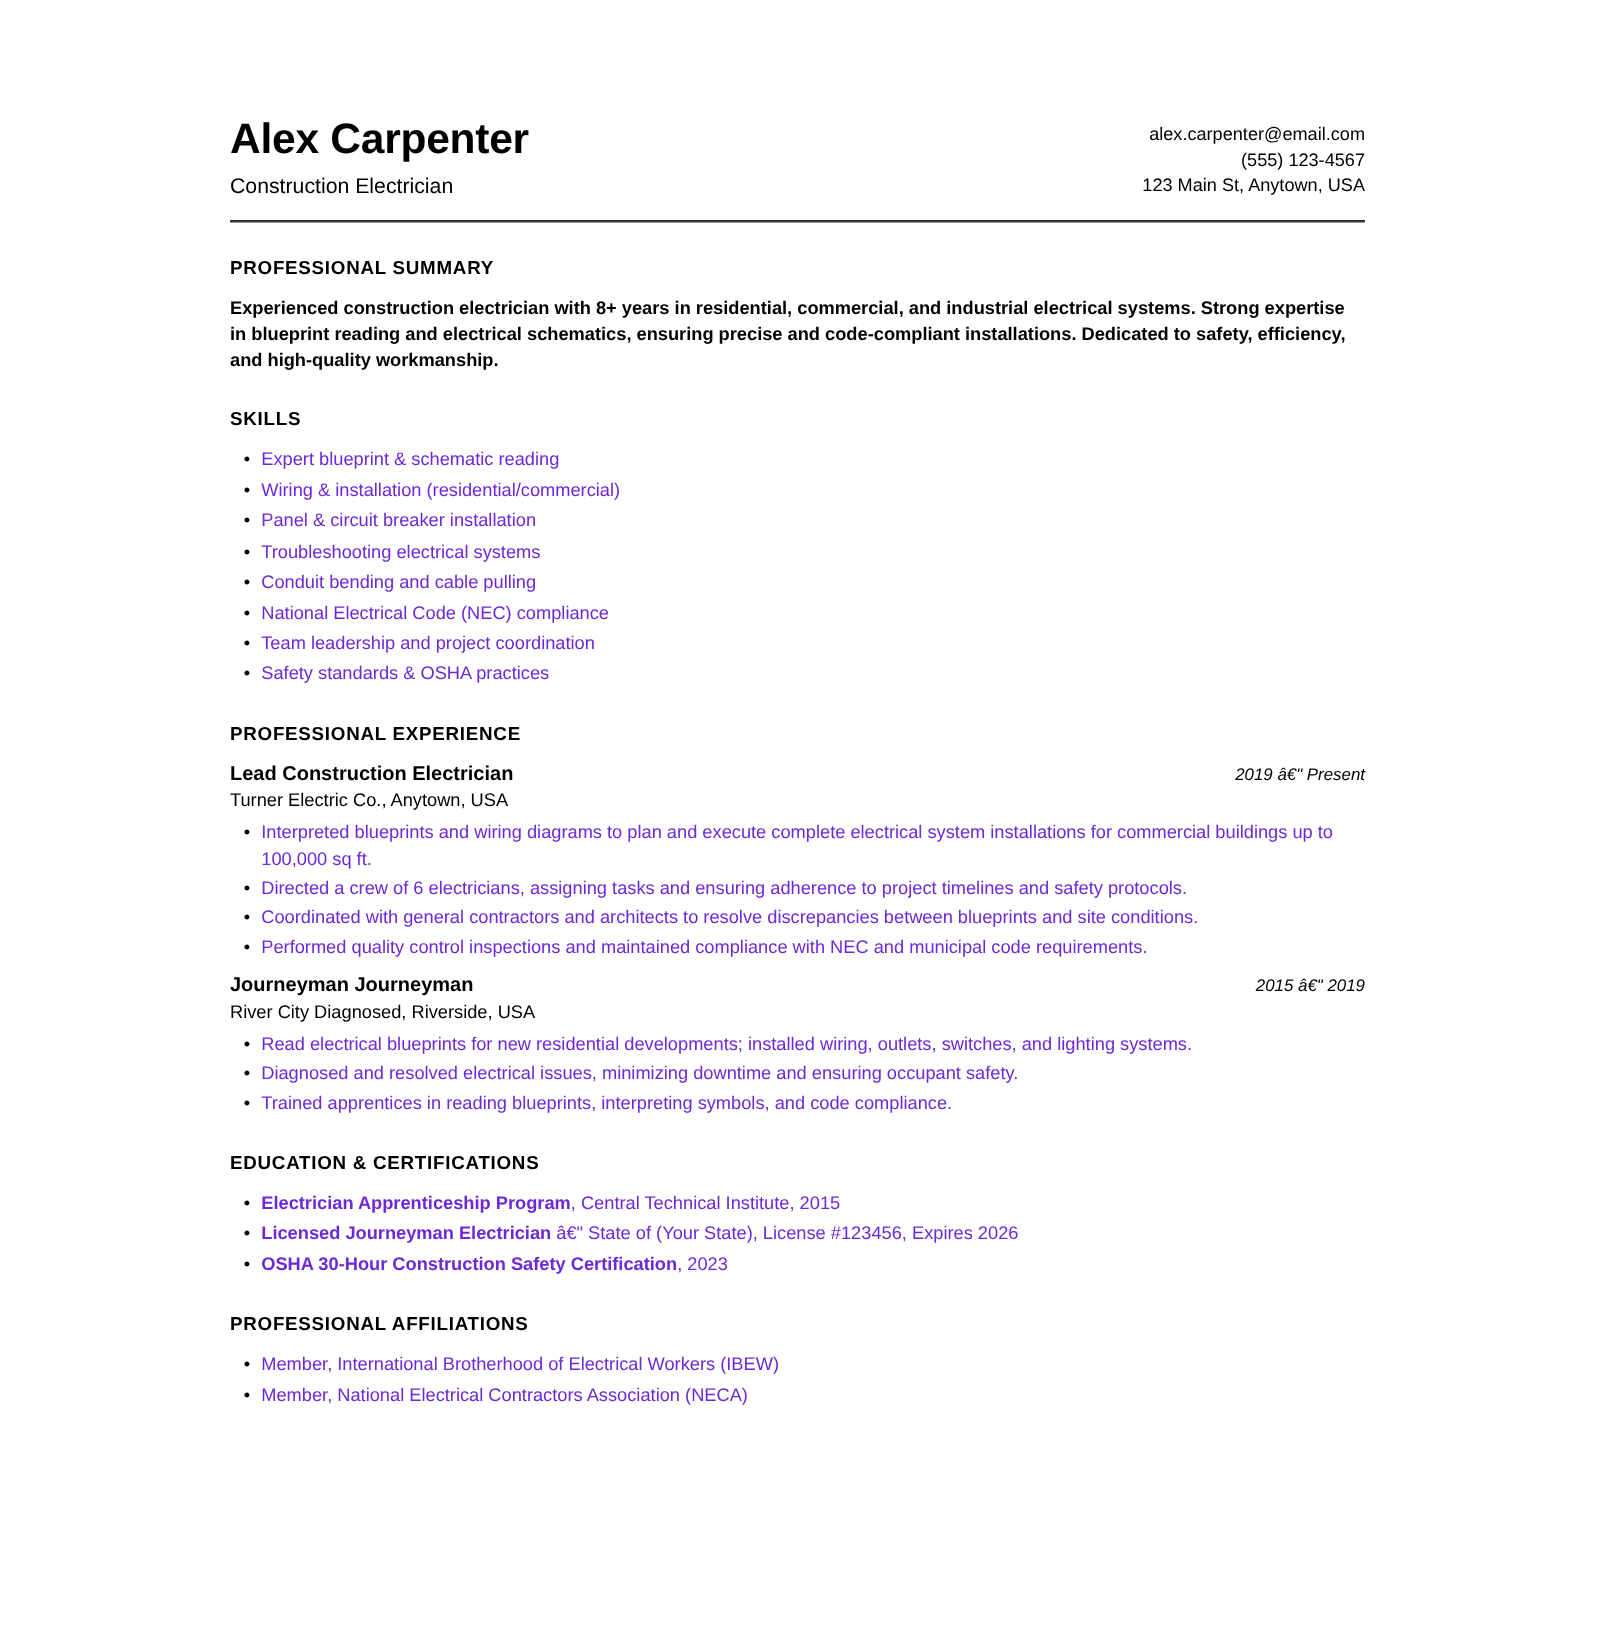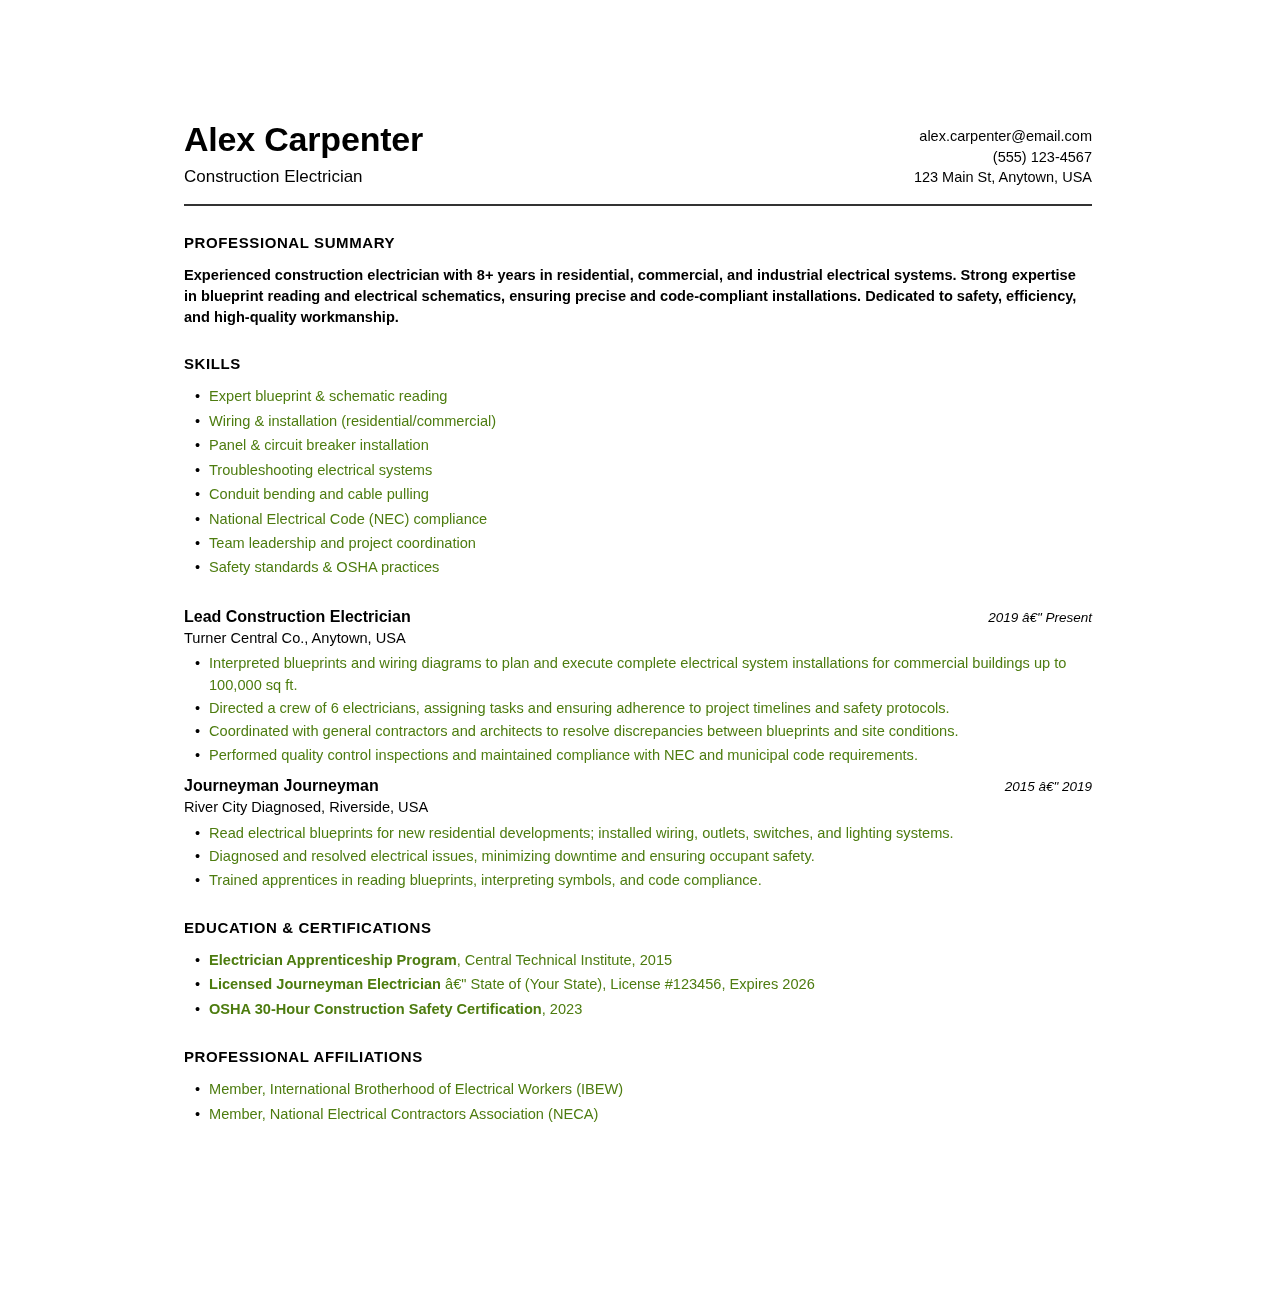--- a/index.html
+++ b/index.html
@@ -24,21 +24,21 @@
   }
   .content {
     position: absolute;
     left: 184px;
     top: 0;
     width: 908px;
   }
 
   
   .header {
-    padding-top: 120px;
+    padding-top: 92px;
     display: flex;
     align-items: flex-start;
     justify-content: space-between;
   }
   .identity { flex: 0 1 auto; }
   .name {
     font-size: 34px;
     font-weight: bold;
     line-height: 1.12;
     letter-spacing: -0.2px;
@@ -93,21 +93,21 @@
     list-style: none;
     margin: 0;
     padding: 0;
   }
   ul.bullets > li {
     position: relative;
     padding-left: 25px;
     font-size: 14.6px;
     line-height: 1.47;
     margin: 0 0 1px 0;
-    color: #4d7c0f;
+    color: #6d28d9;
   }
   ul.bullets > li::before {
     content: "\2022";
     position: absolute;
     left: 11px;
     top: 0;
     font-size: 14.6px;
     line-height: 1.47;
     color: #000;
   }
@@ -179,27 +179,28 @@
         <li>Panel &amp; circuit breaker installation</li>
         <li>Troubleshooting electrical systems</li>
         <li>Conduit bending and cable pulling</li>
         <li>National Electrical Code (NEC) compliance</li>
         <li>Team leadership and project coordination</li>
         <li>Safety standards &amp; OSHA practices</li>
       </ul>
     </div>
 
     <div class="section">
+      <h2 class="section-title">PROFESSIONAL EXPERIENCE</h2>
 
       <div class="job">
         <div class="job-head">
           <span class="job-role">Lead Construction Electrician</span>
           <span class="job-dates">2019 â€" Present</span>
         </div>
-        <div class="job-company">Turner Central Co., Anytown, USA</div>
+        <div class="job-company">Turner Electric Co., Anytown, USA</div>
         <ul class="bullets exp-bullets">
           <li>Interpreted blueprints and wiring diagrams to plan and execute complete electrical system installations for commercial buildings up to 100,000 sq ft.</li>
           <li>Directed a crew of 6 electricians, assigning tasks and ensuring adherence to project timelines and safety protocols.</li>
           <li>Coordinated with general contractors and architects to resolve discrepancies between blueprints and site conditions.</li>
           <li>Performed quality control inspections and maintained compliance with NEC and municipal code requirements.</li>
         </ul>
       </div>
 
       <div class="job">
         <div class="job-head">

